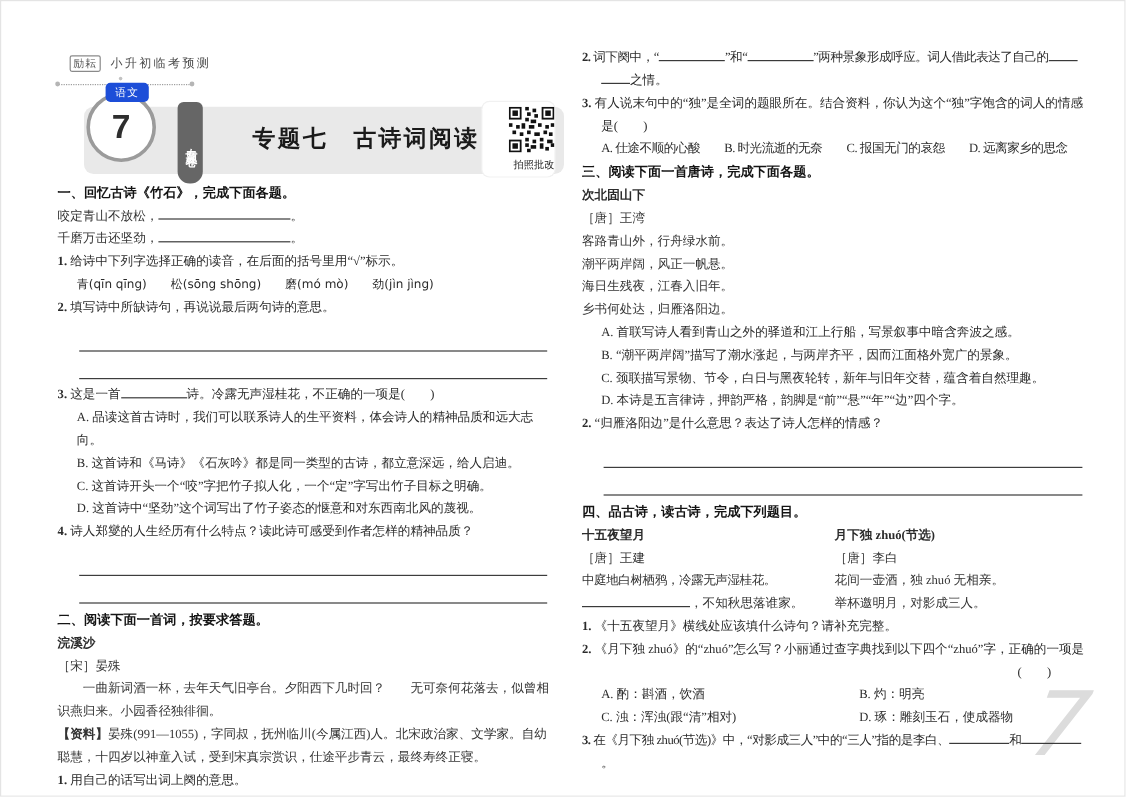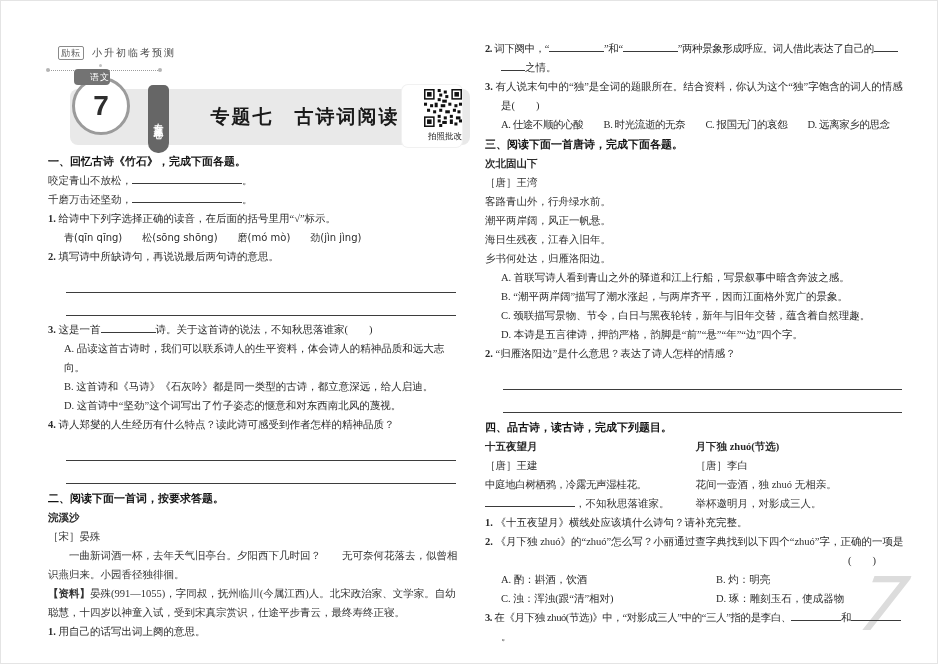--- a/index.html
+++ b/index.html
@@ -29,22 +29,22 @@
   .dotline{position:absolute;left:0;top:22px;width:112px;border-bottom:1px dotted #9d9d9d;height:3px;}
   .dotline i{position:absolute;bottom:-2px;width:4px;height:4px;border-radius:50%;background:#b5b5b5;}
   .dotline i.d1{left:-2px}.dotline i.d2{right:-2px}
   .hbar{position:absolute;left:10px;top:44px;width:400px;height:56px;background:#e9e9e9;border-radius:8px;margin-left:12px;}
   .htitle{position:absolute;left:130px;top:0;width:210px;height:56px;line-height:56px;text-align:center;
           font-family:"Liberation Sans","DejaVu Sans",sans-serif;font-weight:bold;font-size:19px;letter-spacing:2px;color:#1a1a1a;}
   .vpill{position:absolute;left:100px;top:40px;width:21px;height:68px;background:#666;border-radius:5px 5px 10px 10px;
          color:#fff;font-family:"Liberation Sans",sans-serif;font-size:10px;font-weight:bold;
          writing-mode:vertical-lr;text-align:center;letter-spacing:3px;line-height:21px;z-index:3;}
   .badgedot{position:absolute;left:51px;top:19px;width:3px;height:3px;border-radius:50%;background:#c2c2c2;z-index:5;}
-  .subjtab{position:absolute;left:26px;top:24px;width:36px;height:16px;background:#737373;border-radius:4px;
-           color:#fff;font-family:"Liberation Sans",sans-serif;font-size:9px;line-height:16px;text-align:right;letter-spacing:1px;z-index:5;}
+  .subjtab{position:absolute;left:40px;top:24px;width:36px;height:16px;background:#1d4ed8;border-radius:4px;
+           color:#fff;font-family:"Liberation Sans",sans-serif;font-size:9px;line-height:16px;text-align:center;letter-spacing:1px;z-index:5;}
   .badgecircle{position:absolute;left:24px;top:32px;width:52px;height:52px;border:3px solid #9b9b9b;border-radius:50%;
            background:#fff;z-index:4;text-align:center;}
   .badgenum{font-family:"Liberation Sans",sans-serif;font-weight:bold;font-size:28px;line-height:52px;color:#2e2e2e;}
   .qrbox{position:absolute;right:8px;top:-4px;width:60px;height:62px;background:#fff;border-radius:6px;
          box-shadow:0 0 0 1px #f1f1f1;text-align:right;z-index:4;}
   .qrbox svg{margin-top:4px;}
   .qrlabel{font-size:8.5px;line-height:10px;color:#222;font-family:"Liberation Sans",sans-serif;}
   .content-l{padding-top:106px;}
   .duet{display:flex;}
   .duet>div{flex:1;}
@@ -135,23 +135,24 @@
       <p class="sec">一、回忆古诗《竹石》，完成下面各题。</p>
 
       <p class="t center kai"><span>咬定青山不放松，</span><span class="blank w110"></span><span>。</span></p>
       <p class="t center kai"><span>千磨万击还坚劲，</span><span class="blank w110"></span><span>。</span></p>
 
       <p class="t q"><span class="qn">1.</span> <span>给诗中下列字选择正确的读音，在后面的括号里用“√”标示。</span></p>
       <p class="t opt pinyin">青(qīn qīng)　　松(sōng shōng)　　磨(mó mò)　　劲(jìn jìng)</p>
       <p class="t q"><span class="qn">2.</span> <span>填写诗中所缺诗句，再说说最后两句诗的意思。</span></p>
       <div class="ans ansgap"></div>
       <div class="ans"></div>
-      <p class="t q mt4"><span class="qn">3.</span> <span>这是一首</span><span class="blank w55"></span><span>诗。关于这首诗的说法，不知秋思落谁家(　　)</span></p>
+      <p class="t q mt4"><span class="qn">3.</span> <span>这是一首</span><span class="blank w55"></span><span>诗。冷露无声湿桂花，不正确的一项是(　　)</span></p>
       <p class="t opt">A. 品读这首古诗时，我们可以联系诗人的生平资料，体会诗人的精神品质和远大志向。</p>
       <p class="t opt">B. 这首诗和《马诗》《石灰吟》都是同一类型的古诗，都立意深远，给人启迪。</p>
+      <p class="t opt">C. 这首诗开头一个“咬”字把竹子拟人化，一个“定”字写出竹子目标之明确。</p>
       <p class="t opt">D. 这首诗中“坚劲”这个词写出了竹子姿态的惬意和对东西南北风的蔑视。</p>
       <p class="t q"><span class="qn">4.</span> <span>诗人郑燮的人生经历有什么特点？读此诗可感受到作者怎样的精神品质？</span></p>
       <div class="ans ansgap"></div>
       <div class="ans"></div>
 
       <p class="sec mt4">二、阅读下面一首词，按要求答题。</p>
       <p class="t center" style="font-weight:bold">浣溪沙</p>
       <p class="t center kai">［宋］晏殊</p>
       <p class="t kai indent2">一曲新词酒一杯，去年天气旧亭台。夕阳西下几时回？　　无可奈何花落去，似曾相识燕归来。小园香径独徘徊。</p>
       <p class="t kai"><span class="qn">【资料】</span><span>晏殊(991—1055)，字同叔，抚州临川(今属江西)人。北宋政治家、文学家。自幼聪慧，十四岁以神童入试，受到宋真宗赏识，仕途平步青云，最终寿终正寝。</span></p>

